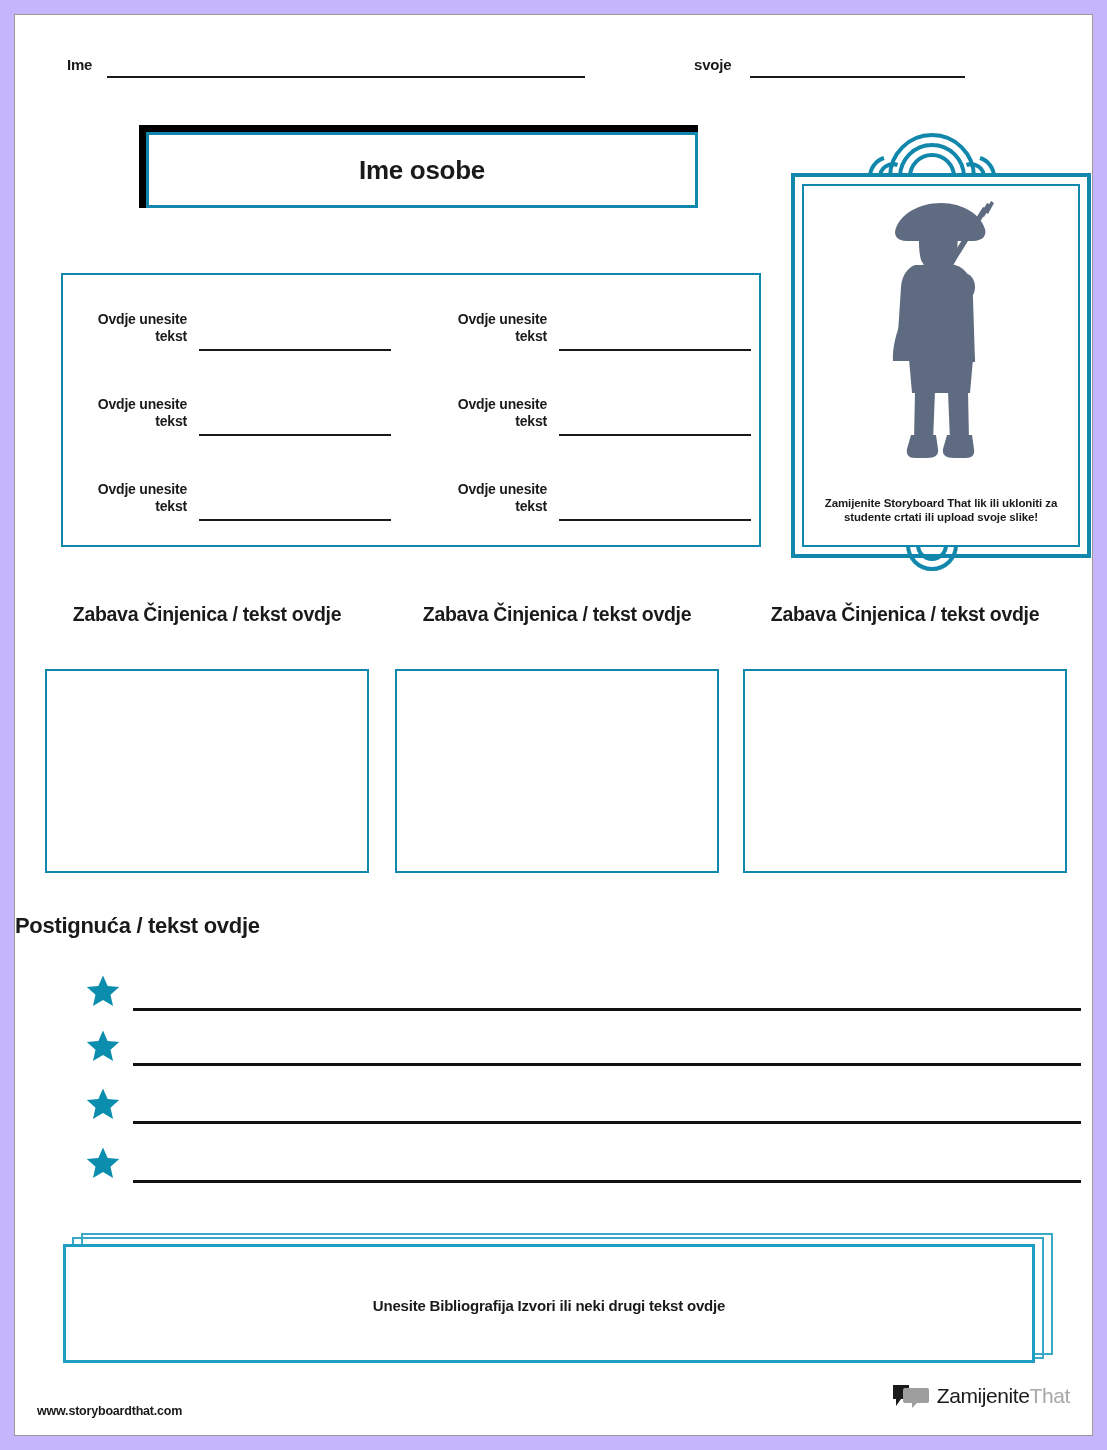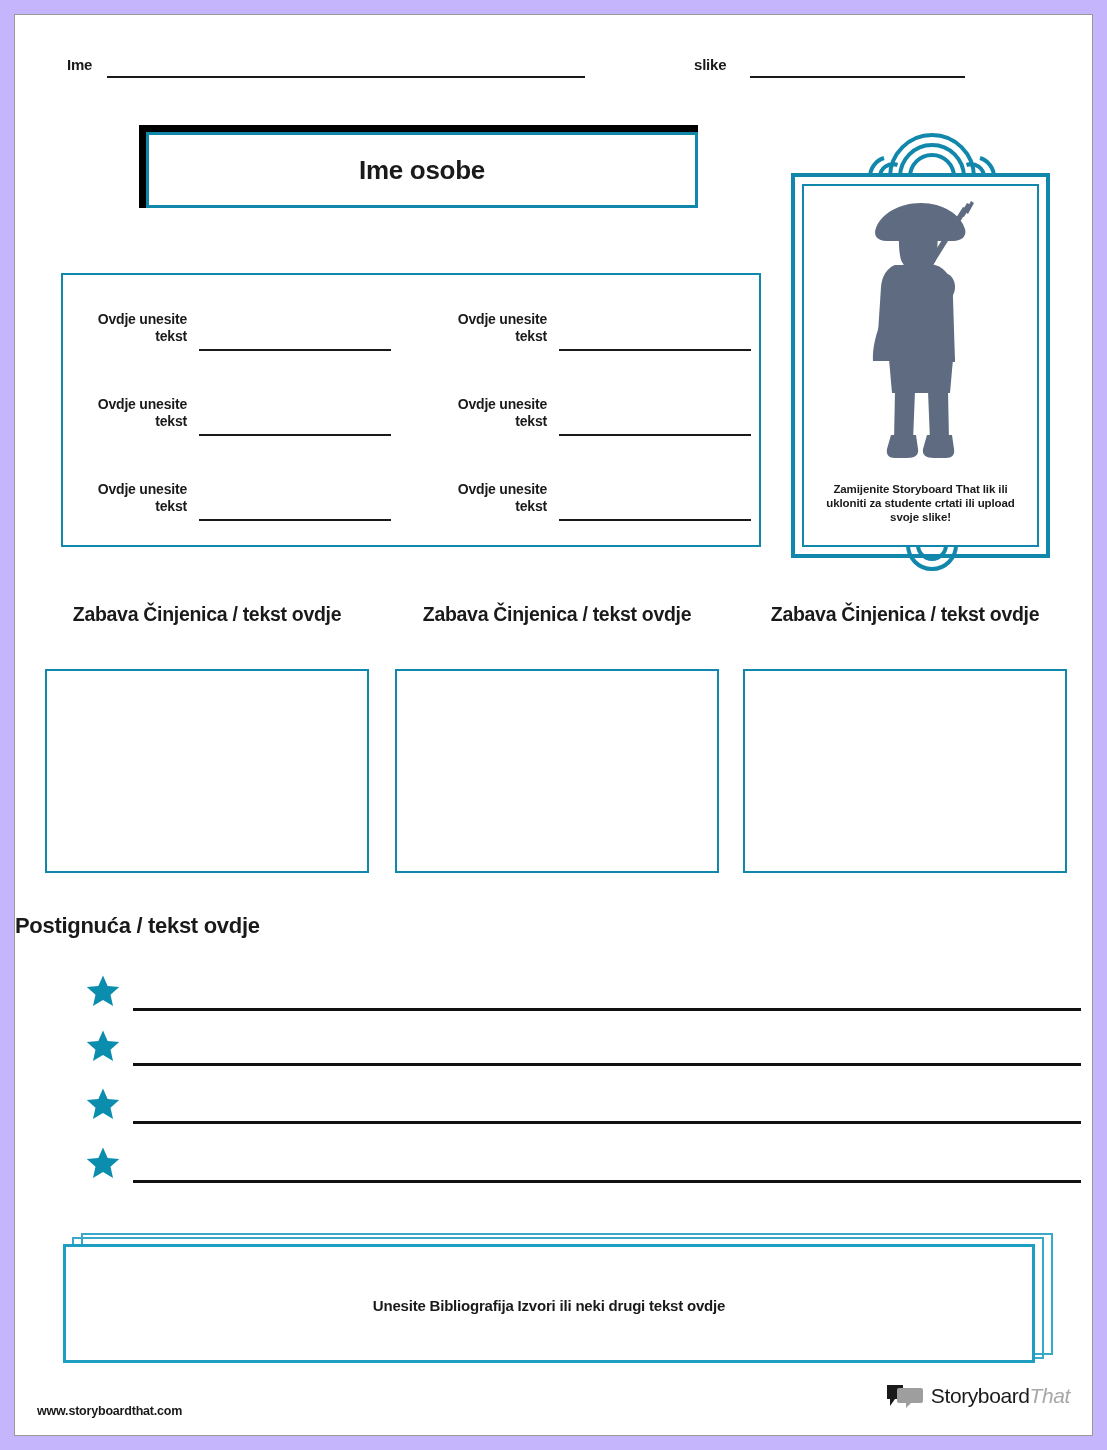--- a/index.html
+++ b/index.html
@@ -134,21 +134,21 @@
     width: 298px;
     height: 460px;
   }
   .orn { position: absolute; left: 0; }
   .orn-top    { top: 0;   width: 298px; height: 58px; }
   .orn-bottom { top: 414px; width: 298px; height: 46px; }
   .frame-outer {
     position: absolute;
     left: 8px;
     top: 48px;
-    width: 259px;
+    width: 300px;
     height: 385px;
     border: 4px solid #1187ab;
     box-sizing: border-box;
     background: #ffffff;
   }
   .frame-inner {
     position: absolute;
     left: 7px; top: 7px; right: 7px; bottom: 7px;
     border: 2px solid #1187ab;
     box-sizing: border-box;
@@ -293,32 +293,32 @@
     align-items: center;
     gap: 7px;
   }
   .logo-bubbles { width: 38px; height: 26px; flex: none; }
   .logo-text {
     font-size: 21px;
     letter-spacing: -0.4px;
     white-space: nowrap;
   }
   .logo-a { color: #1a1a1a; }
-  .logo-b { color: #a8a8a8; font-style: italic; }
+  .logo-b { color: #a8a8a8; }
 </style>
 </head>
 <body>
 
 <div class="page">
   <div class="sheet">
 
     <div class="hdr">
       <div class="hdr-label" id="ime-label">Ime</div>
       <div class="hdr-rule" id="ime-rule"></div>
-      <div class="hdr-label" id="datum-label">slike</div>
+      <div class="hdr-label" id="datum-label">svoje</div>
       <div class="hdr-rule" id="datum-rule"></div>
     </div>
 
     <div class="title-wrap">
       <div class="title-shadow"></div>
       <div class="title-box">
         <div class="title-text">Ime osobe</div>
       </div>
     </div>
 
@@ -455,17 +455,17 @@
       </div>
     </div>
 
     <div class="footer-url">www.storyboardthat.com</div>
 
     <div class="logo">
       <svg class="logo-bubbles" viewBox="0 0 38 26">
         <path fill="#1a1a1a" d="M1 2 h16 v14 h-8 l-5 7 v-7 h-3 z"></path>
         <path fill="#9e9e9e" d="M13 5 h22 a2 2 0 0 1 2 2 v11 a2 2 0 0 1 -2 2 h-10 l-5 5 v-5 h-7 a2 2 0 0 1 -2 -2 v-11 a2 2 0 0 1 2 -2 z"></path>
       </svg>
-      <div class="logo-text"><span class="logo-a">Storyboard</span><span class="logo-b">That</span></div>
+      <div class="logo-text"><span class="logo-a">Zamijenite</span><span class="logo-b">That</span></div>
     </div>
 
   </div>
 </div>
 
 </body></html>

